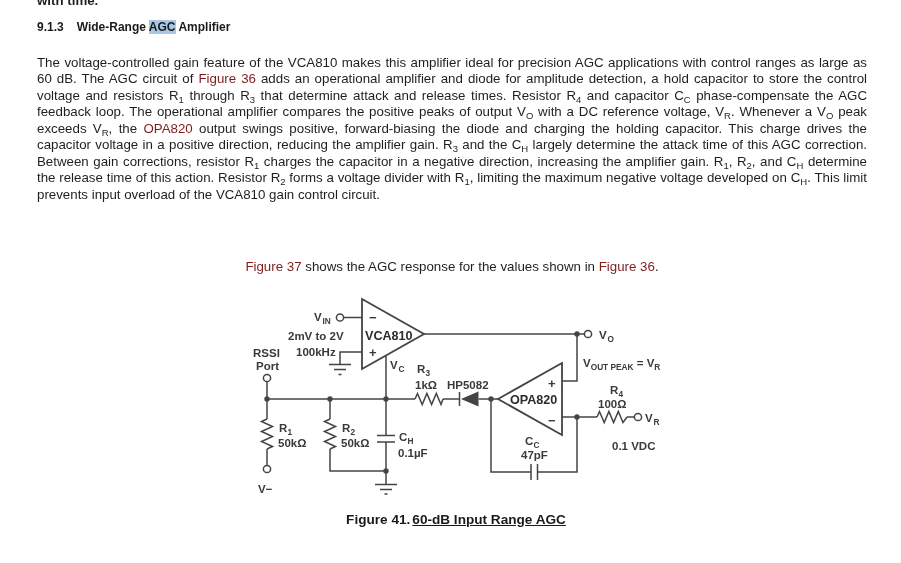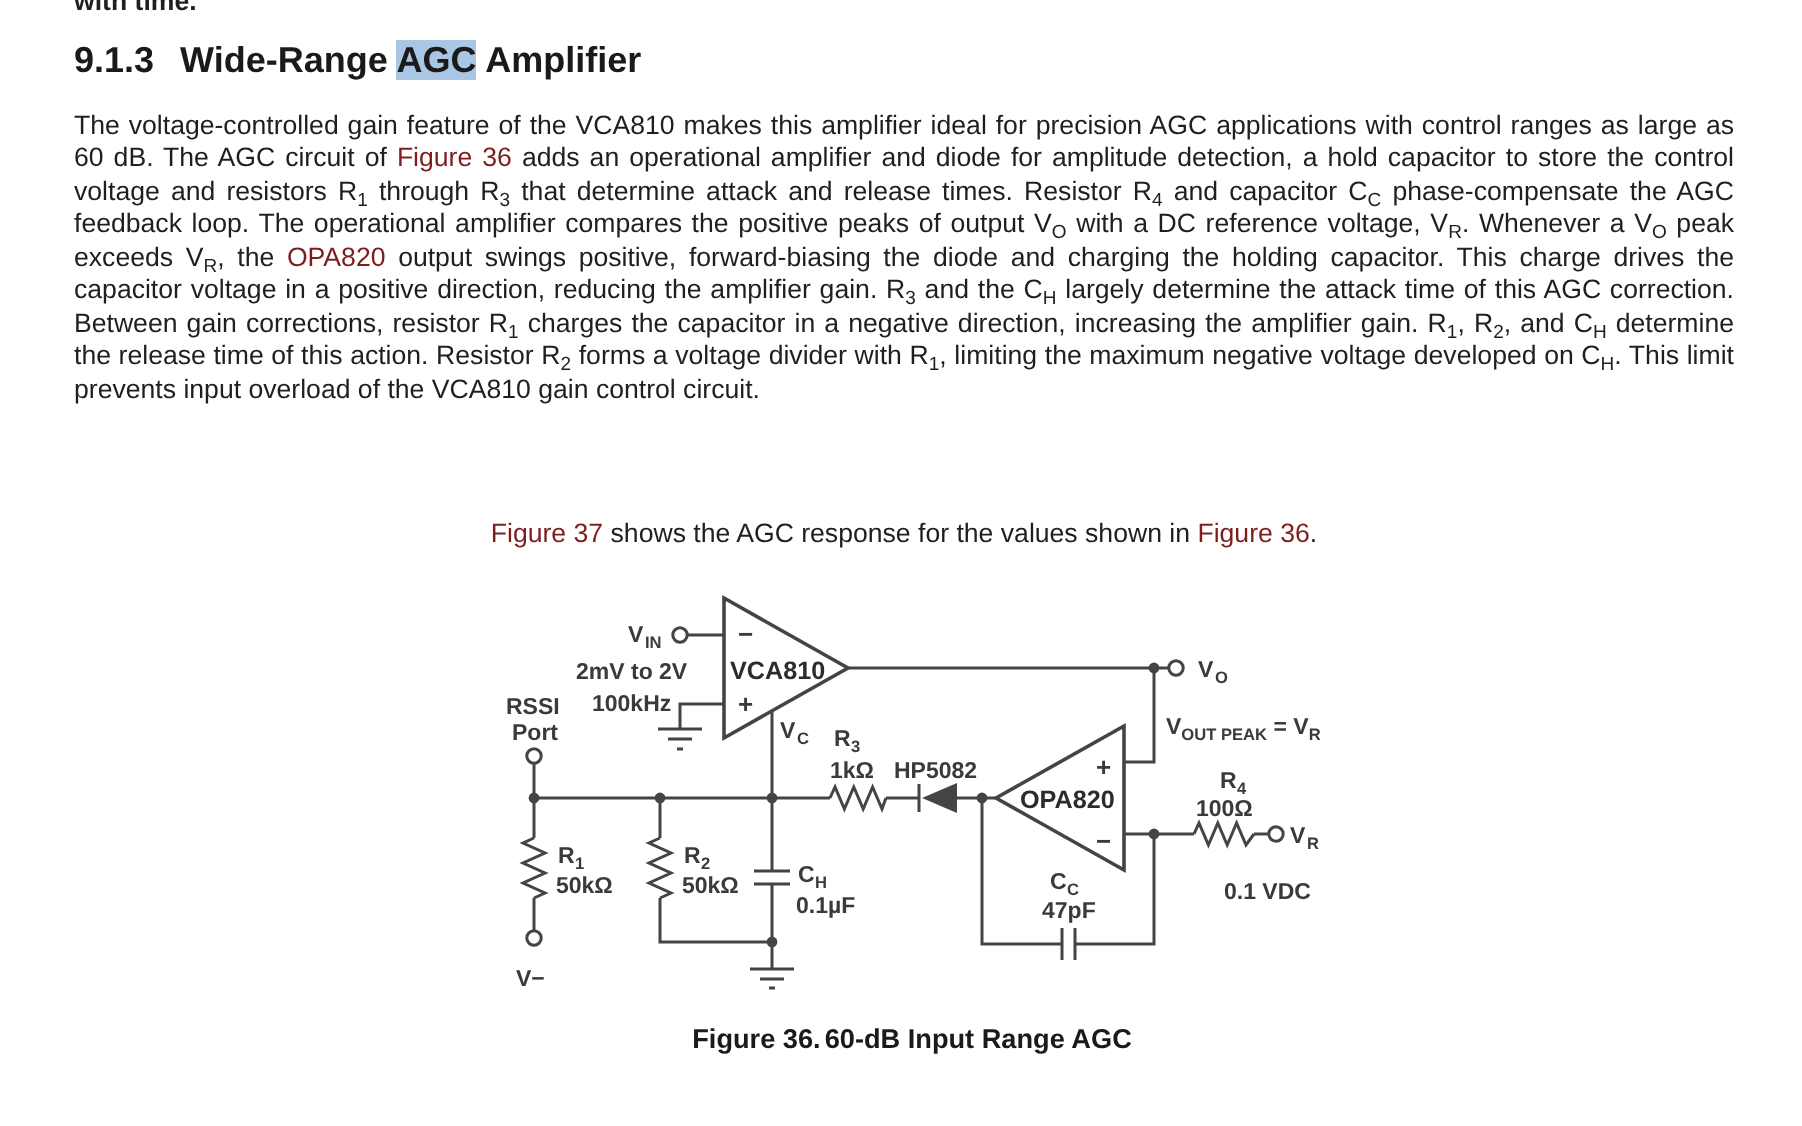--- a/index.html
+++ b/index.html
@@ -8,42 +8,42 @@
     font-family:"Liberation Sans",sans-serif;
     color:#202020;position:relative;overflow:hidden;
   }
   .page{position:absolute;inset:0;overflow:hidden;}
   .top-partial{
     position:absolute;left:37px;top:-7px;
     font-size:13.3px;font-weight:bold;color:#1f1f1f;
   }
   .heading{
     position:absolute;left:37px;top:20px;margin:0;
-    font-size:18px;font-weight:bold;color:#1a1a1a;
+    font-size:12px;font-weight:bold;color:#1a1a1a;
     white-space:nowrap;
   }
   .heading .heading-num{margin-right:13px;}
   .body-text{
     position:absolute;left:37px;width:830px;margin:0;
     font-size:13.3px;line-height:16.45px;color:#1f1f1f;
     text-align:justify;
   }
   .para1{top:55px;}
   .para2{top:259px;text-align:center;}
   .body-text sub{
     font-size:9.5px;line-height:0;vertical-align:baseline;
     position:relative;top:3px;
   }
   .link{color:#7f1d1d;cursor:pointer;}
   .highlight{background:#a9c7e4;}
   .caption{
     position:absolute;left:11px;top:512px;width:890px;
     text-align:center;font-size:13.6px;font-weight:bold;color:#1a1a1a;
   }
-  .caption .cap-title{margin-left:2px;}
+  .caption .cap-title{margin-left:2px;text-decoration:underline;}
   svg text{font-family:"Liberation Sans",sans-serif;}
   .clab{font-size:11.5px;font-weight:600;fill:#3a3a3a;}
   .csub{font-size:8.3px;font-weight:600;fill:#3a3a3a;}
   .cname{font-size:12.6px;font-weight:bold;fill:#2c2c2c;}
   .csign{font-size:13px;font-weight:600;fill:#3a3a3a;}
 </style>
 </head>
 <body>
 
 <div class="page">
@@ -149,16 +149,16 @@
     <text class="clab" x="342" y="431.5">R</text>
     <text class="csub" x="350.5" y="434.5">2</text>
     <text class="clab" x="341" y="446.5">50kΩ</text>
     <text class="clab" x="399" y="441">C</text>
     <text class="csub" x="407.5" y="444">H</text>
     <text class="clab" x="398" y="456.5">0.1µF</text>
     <text class="clab" x="258" y="493">V−</text>
   </svg>
 
   <div class="caption">
-    <span class="cap-label">Figure 36.</span><span class="cap-title">60-dB Input Range AGC</span>
+    <span class="cap-label">Figure 41.</span><span class="cap-title">60-dB Input Range AGC</span>
   </div>
 
 </div>
 
 </body></html>

